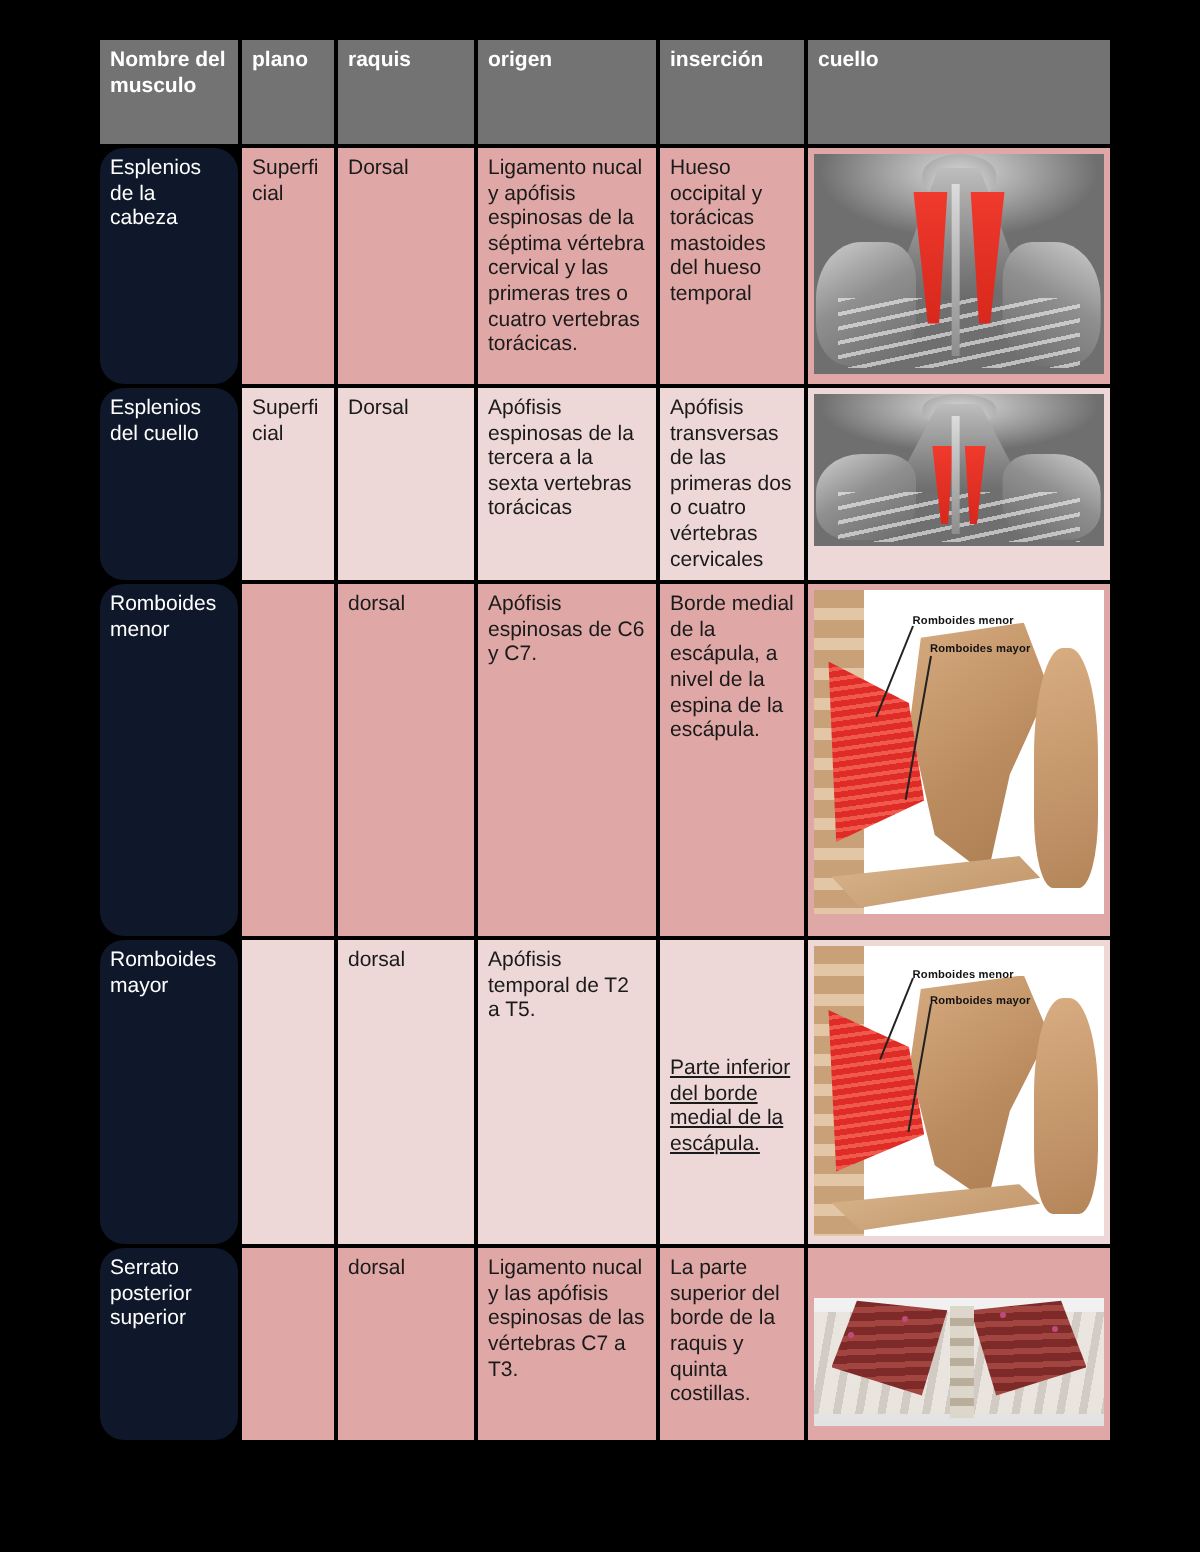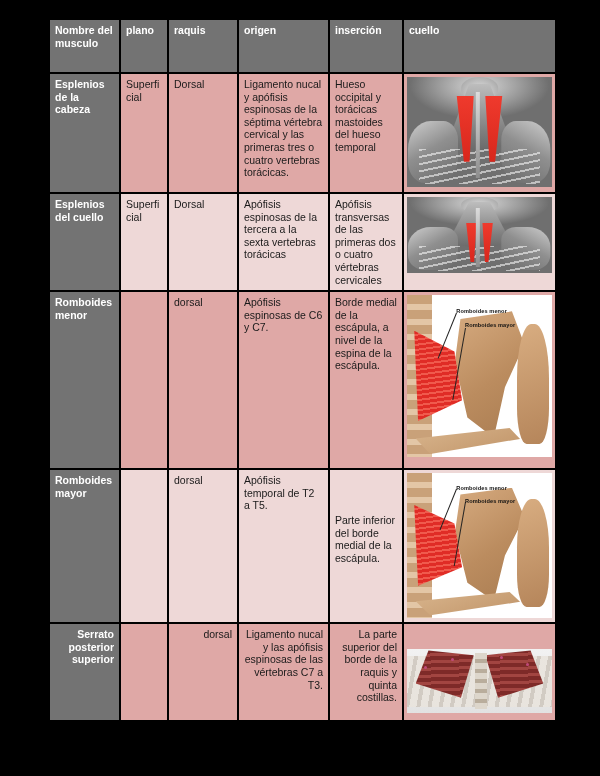--- a/index.html
+++ b/index.html
@@ -50,23 +50,24 @@
   
   .hdr td {
     background: #737373;
     color: #ffffff;
     font-weight: bold;
     font-size: 10.5px;
     height: 44px;
   }
   
   td.name-cell {
-    background: #737373;
+    background: #0f172a;
     color: #ffffff;
-    font-weight: bold;
+    font-weight: normal;
+    border-radius: 12px;
   }
   
   tr.shade-dark td.body-cell  { background: #dfa8a6; }
   tr.shade-light td.body-cell { background: #eed8d7; }
 
   td.img-cell { padding: 3px; }
 
   .img-frame {
     position: relative;
     width: 100%;
@@ -340,39 +341,39 @@
             </div>
           </div>
         </td>
       </tr>
 
       <tr class="shade-light" style="height:152px;">
         <td class="name-cell">Romboides mayor</td>
         <td class="body-cell"></td>
         <td class="body-cell">dorsal</td>
         <td class="body-cell">Apófisis temporal de T2 a T5.</td>
-        <td class="body-cell" style="padding-top:44px;">Parte inferior del borde medial de la escápula.</td>
+        <td class="body-cell" style="padding-top:58px;text-decoration:underline;">Parte inferior del borde medial de la escápula.</td>
         <td class="body-cell img-cell">
           <div class="img-frame" style="height:145px;">
             <div class="anat-rhom">
               <div class="vertebrae"></div>
               <div class="scapula"></div>
               <div class="humerus"></div>
               <div class="rhomboid"></div>
               <div class="rib-lower"></div>
               <div class="lead lead-1"></div>
               <div class="lead lead-2"></div>
               <div class="lbl lbl-menor">Romboides menor</div>
               <div class="lbl lbl-mayor">Romboides mayor</div>
             </div>
           </div>
         </td>
       </tr>
 
-      <tr class="shade-dark" style="height:96px;text-align:right;">
+      <tr class="shade-dark" style="height:96px;">
         <td class="name-cell">Serrato posterior superior</td>
         <td class="body-cell"></td>
         <td class="body-cell">dorsal</td>
         <td class="body-cell">Ligamento nucal y las apófisis espinosas de las vértebras C7 a T3.</td>
         <td class="body-cell">La parte superior del borde de la raquis y quinta costillas.</td>
         <td class="body-cell img-cell">
           <div class="img-frame" style="height:64px;margin-top:22px;">
             <div class="anat-serr">
               <div class="rib-bg"></div>
               <div class="band-l"></div>

